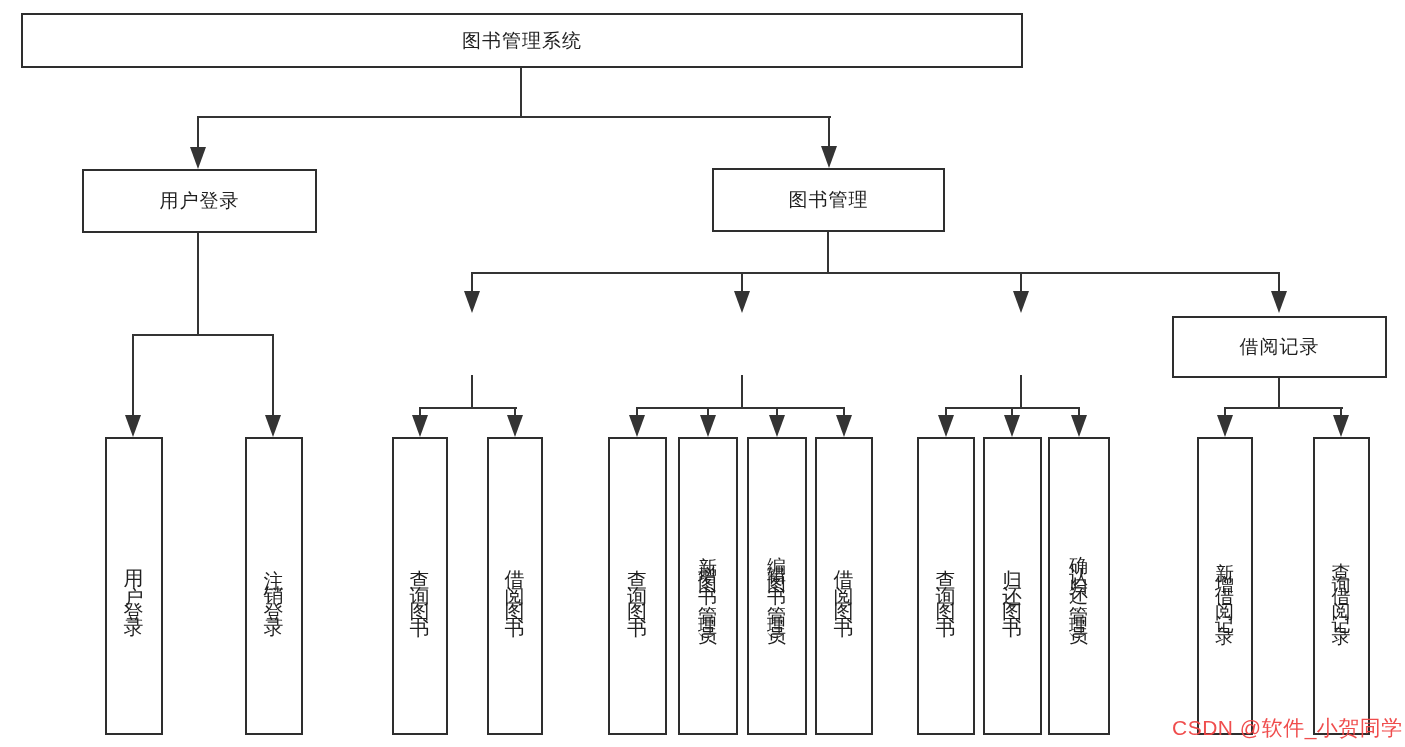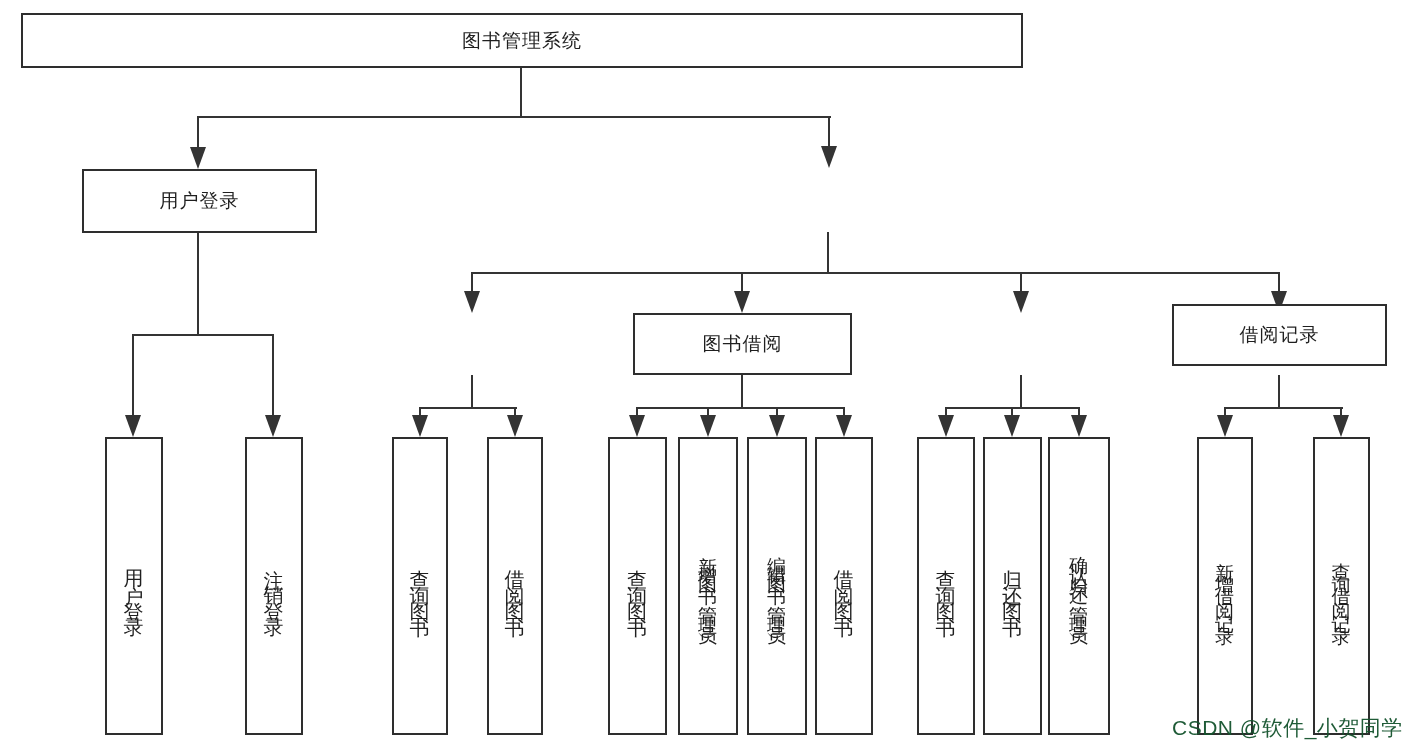--- a/index.html
+++ b/index.html
@@ -37,21 +37,21 @@
     position:absolute; width:0; height:0;
     border-left:8px solid transparent;
     border-right:8px solid transparent;
     border-top:22px solid #343434;
     z-index:1;
   }
   .watermark {
     position:absolute;
     left:1172px; top:714px;
     font-size:21px;
-    color:#14532d;
+    color:#ef4444;
     opacity:0.95;
     letter-spacing:0.5px;
     white-space:nowrap;
     z-index:5;
   }
 </style>
 </head>
 <body>
 
 <div class="canvas">
@@ -63,43 +63,43 @@
   <div class="v" style="left:520px;top:68px;height:50px"></div>
   <div class="h" style="left:197px;top:116px;width:634px"></div>
   <div class="v" style="left:197px;top:116px;height:34px"></div>
   <div class="v" style="left:828px;top:116px;height:33px"></div>
   <div class="arrow" style="left:190px;top:147px"></div>
   <div class="arrow" style="left:821px;top:146px"></div>
 
   <div class="box" style="left:82px;top:169px;width:235px;height:64px">
     <span>用户登录</span>
   </div>
+  <div class="box" style="left:712px;top:168px;width:233px;height:64px">
+    <span>图书管理</span>
+  </div>
 
   <div class="v" style="left:197px;top:233px;height:103px"></div>
   <div class="h" style="left:132px;top:334px;width:142px"></div>
   <div class="v" style="left:132px;top:334px;height:86px"></div>
   <div class="v" style="left:272px;top:334px;height:86px"></div>
   <div class="arrow" style="left:125px;top:415px"></div>
   <div class="arrow" style="left:265px;top:415px"></div>
 
   <div class="v" style="left:827px;top:232px;height:42px"></div>
   <div class="h" style="left:471px;top:272px;width:809px"></div>
   <div class="v" style="left:471px;top:272px;height:24px"></div>
   <div class="v" style="left:741px;top:272px;height:24px"></div>
   <div class="v" style="left:1020px;top:272px;height:24px"></div>
   <div class="v" style="left:1278px;top:272px;height:24px"></div>
   <div class="arrow" style="left:464px;top:291px"></div>
   <div class="arrow" style="left:734px;top:291px"></div>
   <div class="arrow" style="left:1013px;top:291px"></div>
   <div class="arrow" style="left:1271px;top:291px"></div>
 
-  <div class="box" style="left:633px;top:313px;width:219px;height:62px">
-    <span>图书借阅</span>
-  </div>
-  <div class="box" style="left:1172px;top:304px;width:215px;height:62px">
+  <div class="box" style="left:1172px;top:316px;width:215px;height:62px">
     <span>借阅记录</span>
   </div>
 
   <div class="v" style="left:471px;top:375px;height:34px"></div>
   <div class="h" style="left:419px;top:407px;width:98px"></div>
   <div class="v" style="left:419px;top:407px;height:12px"></div>
   <div class="v" style="left:514px;top:407px;height:12px"></div>
   <div class="arrow" style="left:412px;top:415px"></div>
   <div class="arrow" style="left:507px;top:415px"></div>
 

